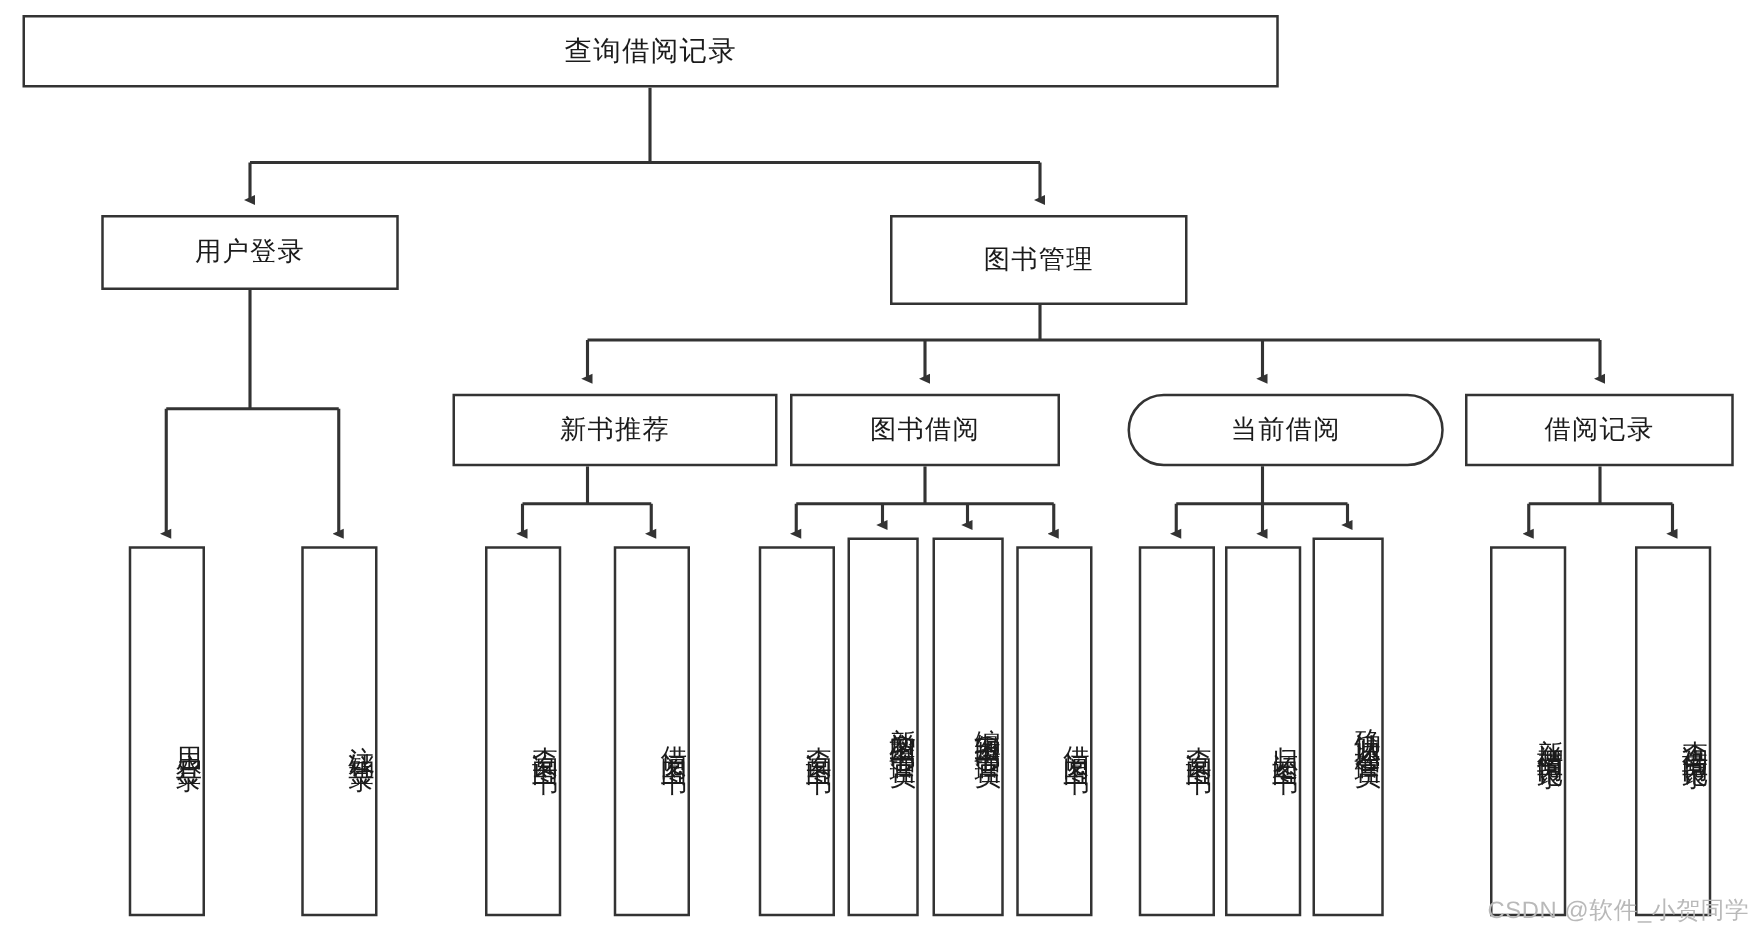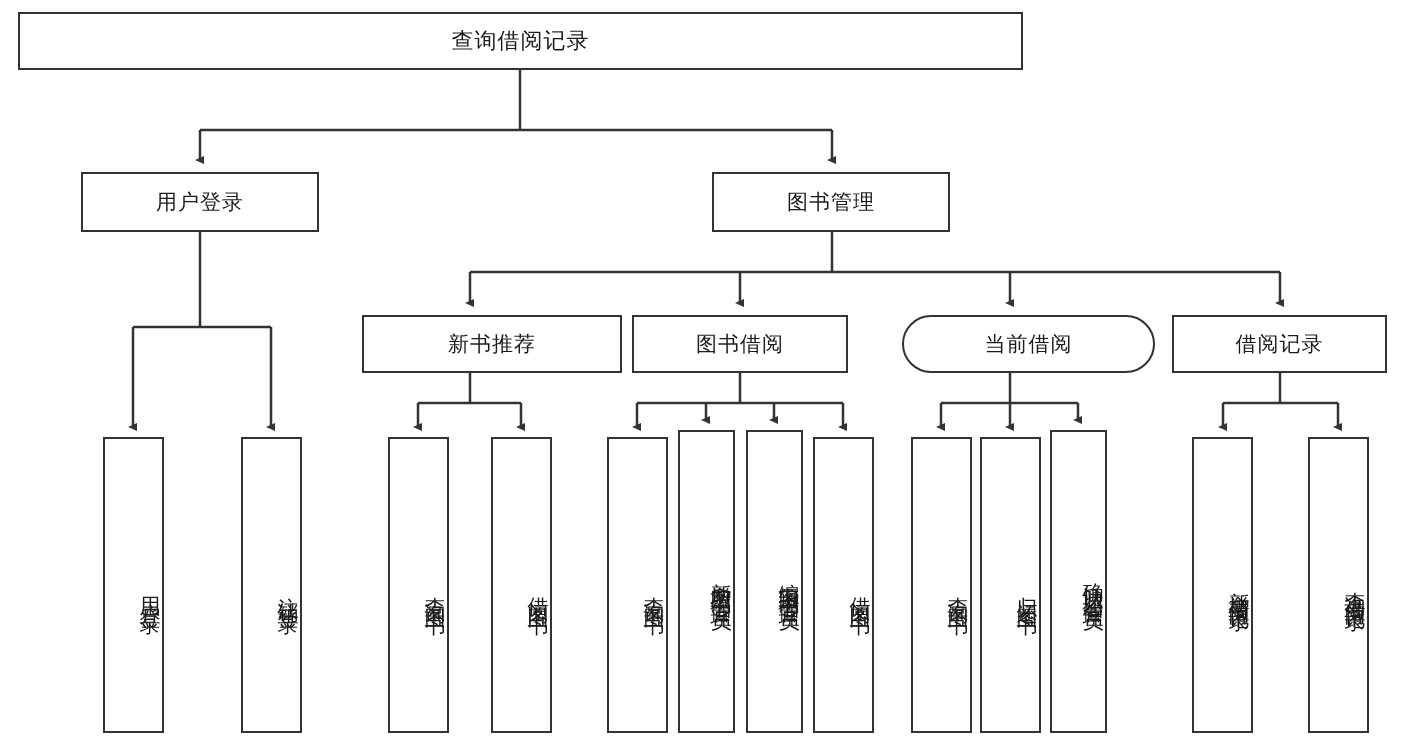--- a/index.html
+++ b/index.html
@@ -126,21 +126,21 @@
   </svg>
 
   <div class="node node-root" style="left:18px; top:12px; width:1005px; height:58px;">
     <span>查询借阅记录</span>
   </div>
 
   <div class="node node-h" style="left:81px; top:172px; width:238px; height:60px;">
     <span>用户登录</span>
   </div>
 
-  <div class="node node-h" style="left:712px; top:172px; width:238px; height:60px;">
+  <div class="node node-h" style="left:712px; top:172px; width:238px; height:72px;">
     <span>图书管理</span>
   </div>
 
   <div class="node node-h" style="left:362px; top:315px; width:260px; height:58px;">
     <span>新书推荐</span>
   </div>
 
   <div class="node node-h" style="left:632px; top:315px; width:216px; height:58px;">
     <span>图书借阅</span>
   </div>
@@ -198,14 +198,15 @@
   </div>
 
   <div class="node node-v tall" style="left:1192px; top:437px; width:61px; height:296px;">
     <span>新增借阅记录</span>
   </div>
 
   <div class="node node-v tall" style="left:1308px; top:437px; width:61px; height:296px;">
     <span>查询借阅记录</span>
   </div>
 
+  <div class="watermark" style="left:1190px; top:715px;">CSDN @软件_小贺同学</div>
 
 </div>
 
 </body></html>

